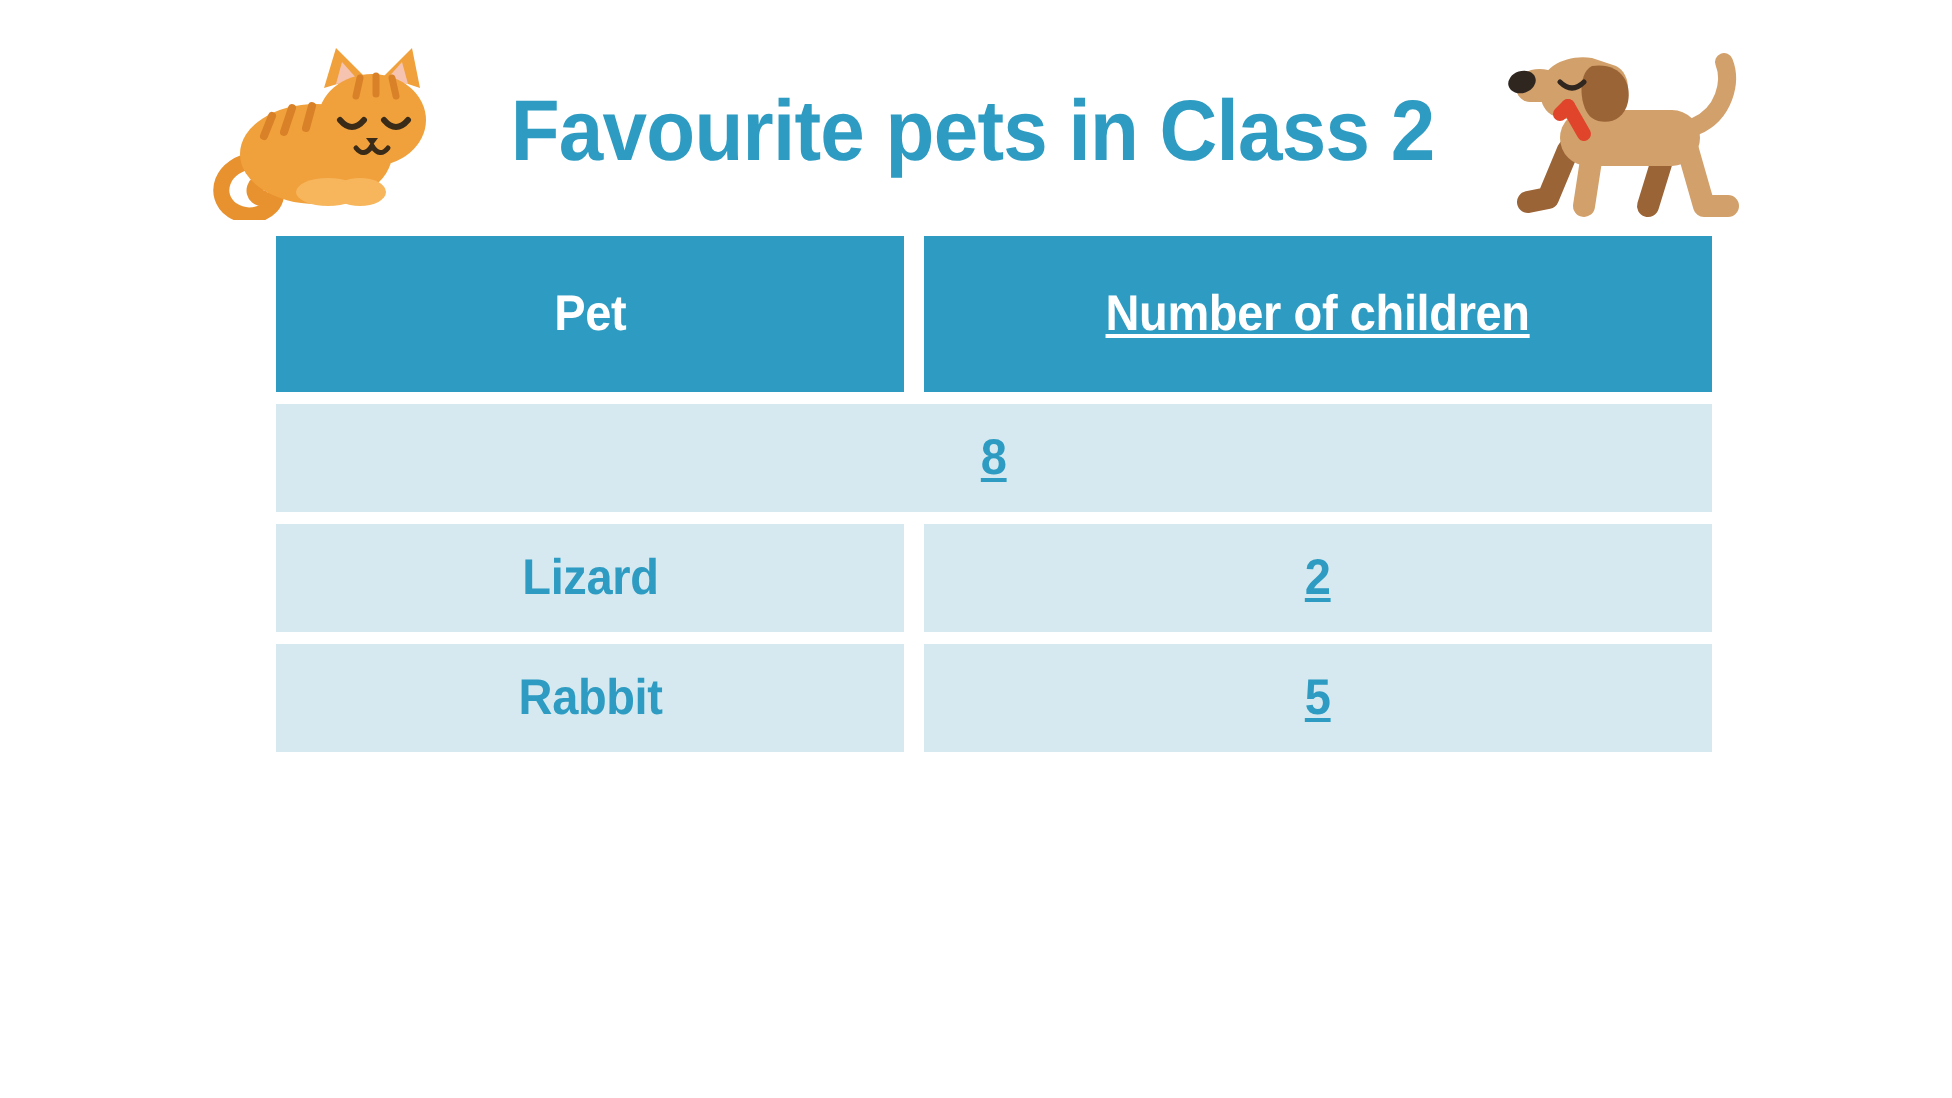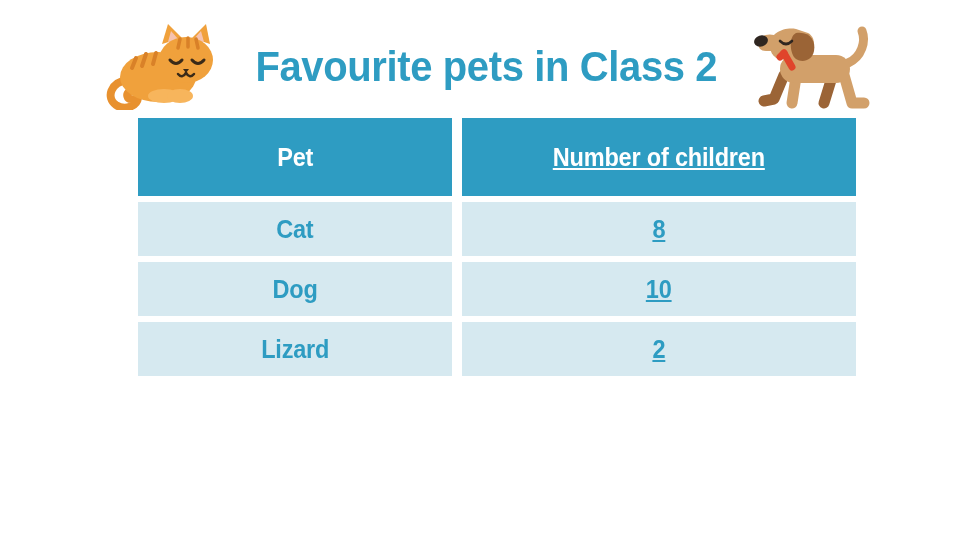--- a/index.html
+++ b/index.html
@@ -183,43 +183,40 @@
     <div class="trow header-row">
       <div class="cell col-pet">
         <span>Pet</span>
       </div>
       <div class="cell col-count">
         <span>Number of children</span>
       </div>
     </div>
 
     <div class="trow data-row">
-      <div class="cell col-pet">
-        <span>Cat</span>
-      </div>
       <div class="cell col-count">
         <span>8</span>
       </div>
     </div>
 
-    <div class="trow data-row">
-      <div class="cell col-pet">
-        <span>Dog</span>
-      </div>
-      <div class="cell col-count">
-        <span>10</span>
-      </div>
-    </div>
 
     <div class="trow data-row">
       <div class="cell col-pet">
         <span>Lizard</span>
       </div>
       <div class="cell col-count">
         <span>2</span>
       </div>
     </div>
 
+    <div class="trow data-row">
+      <div class="cell col-pet">
+        <span>Rabbit</span>
+      </div>
+      <div class="cell col-count">
+        <span>5</span>
+      </div>
+    </div>
 
 
   </div>
 
 </div>
 
 </body></html>

